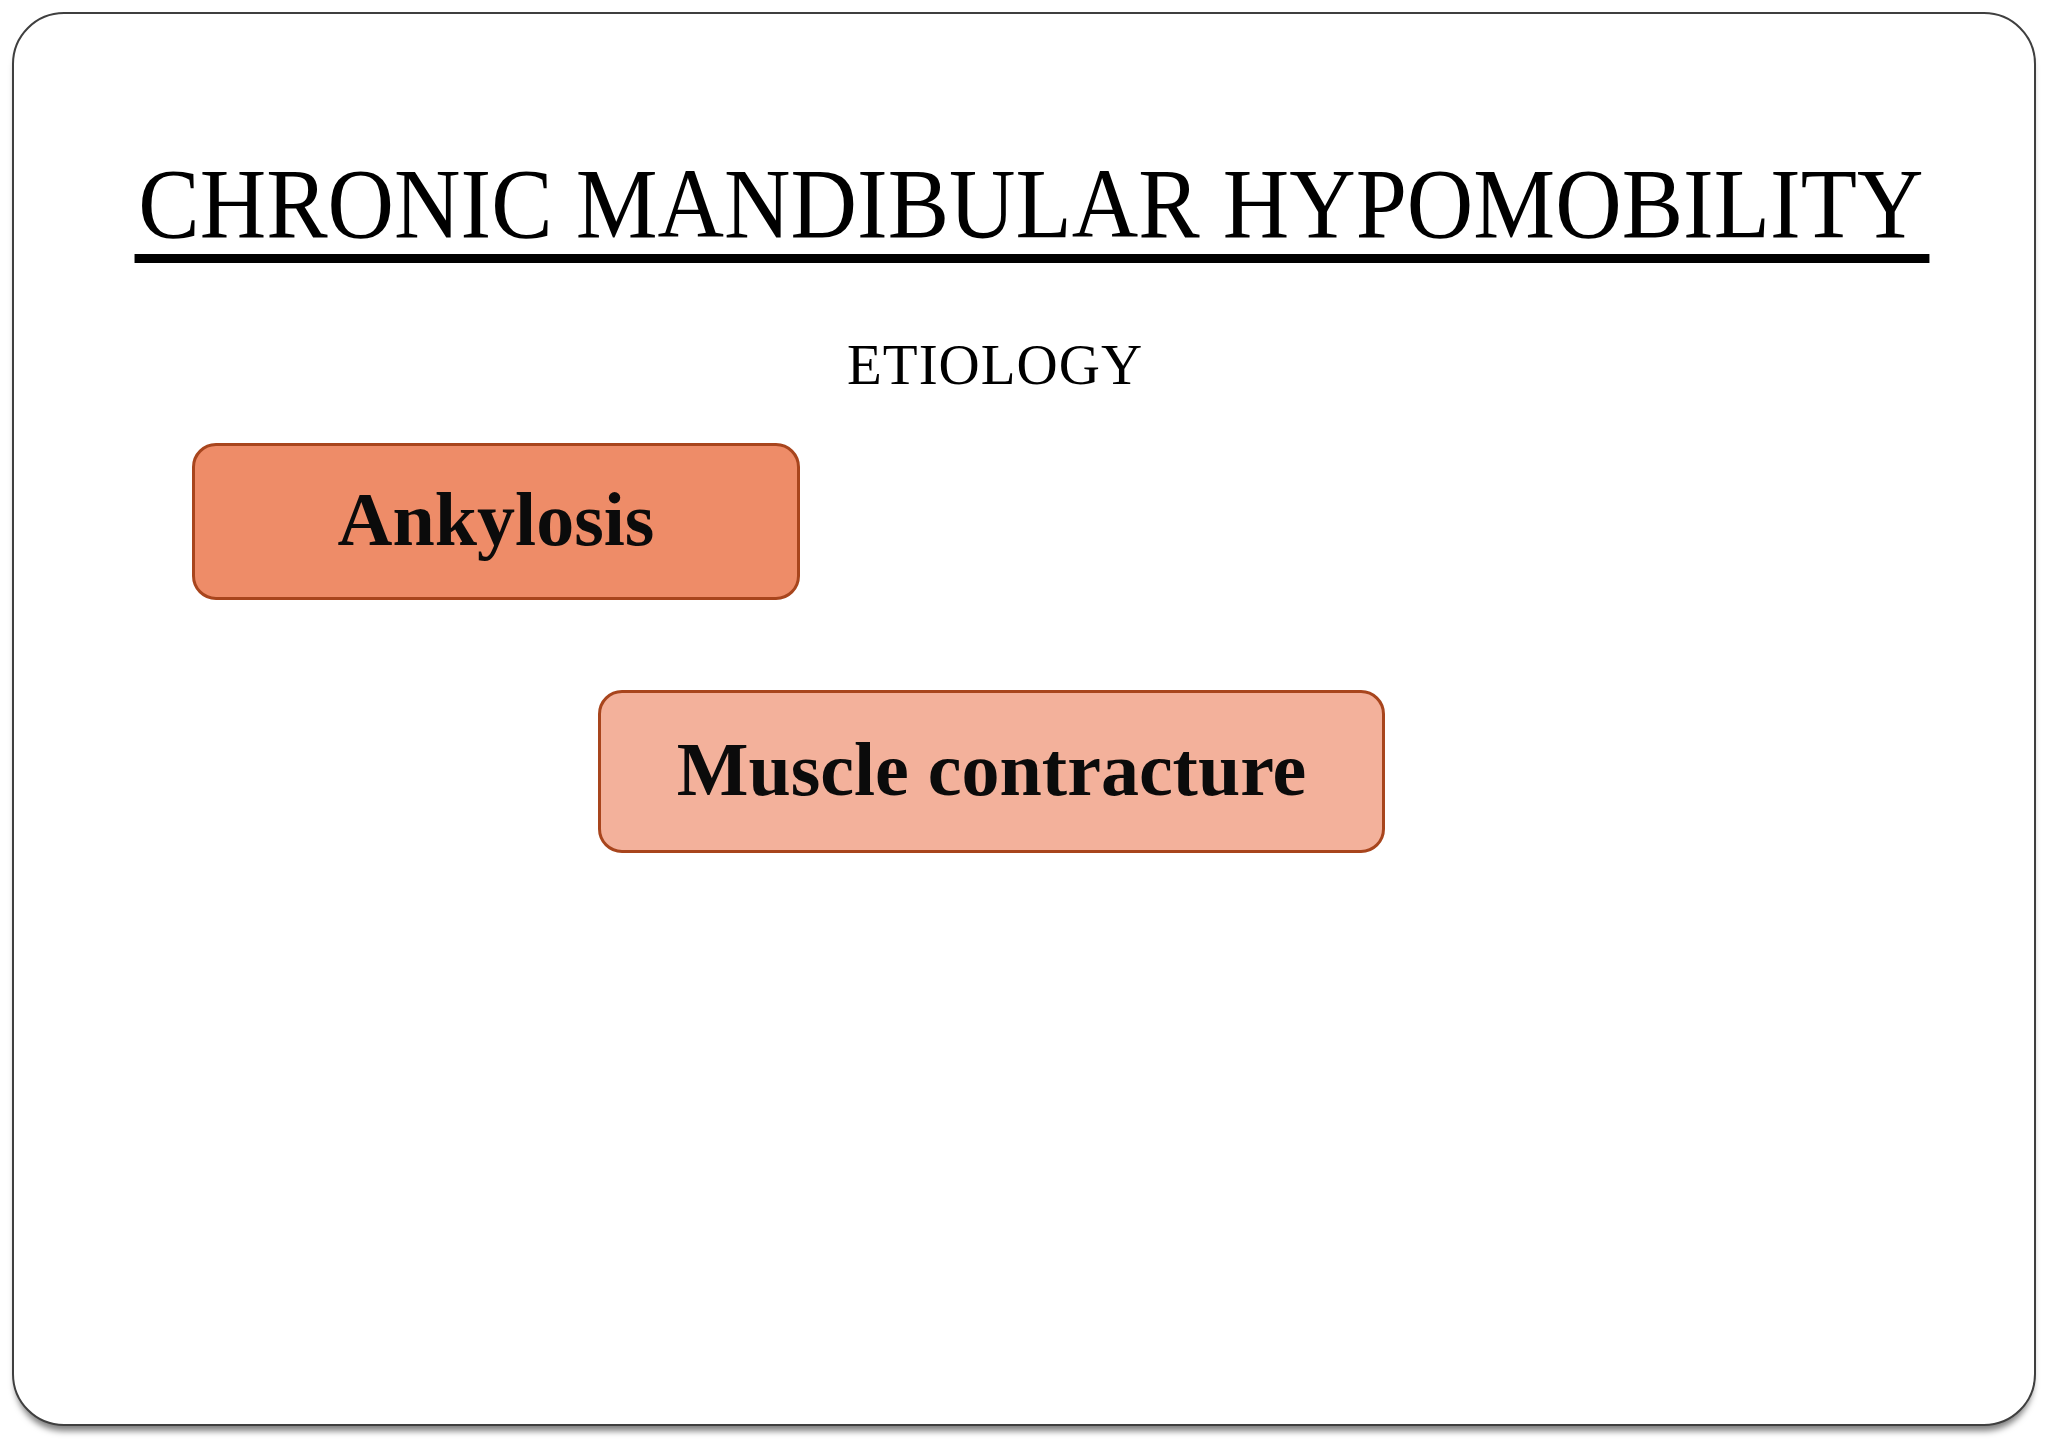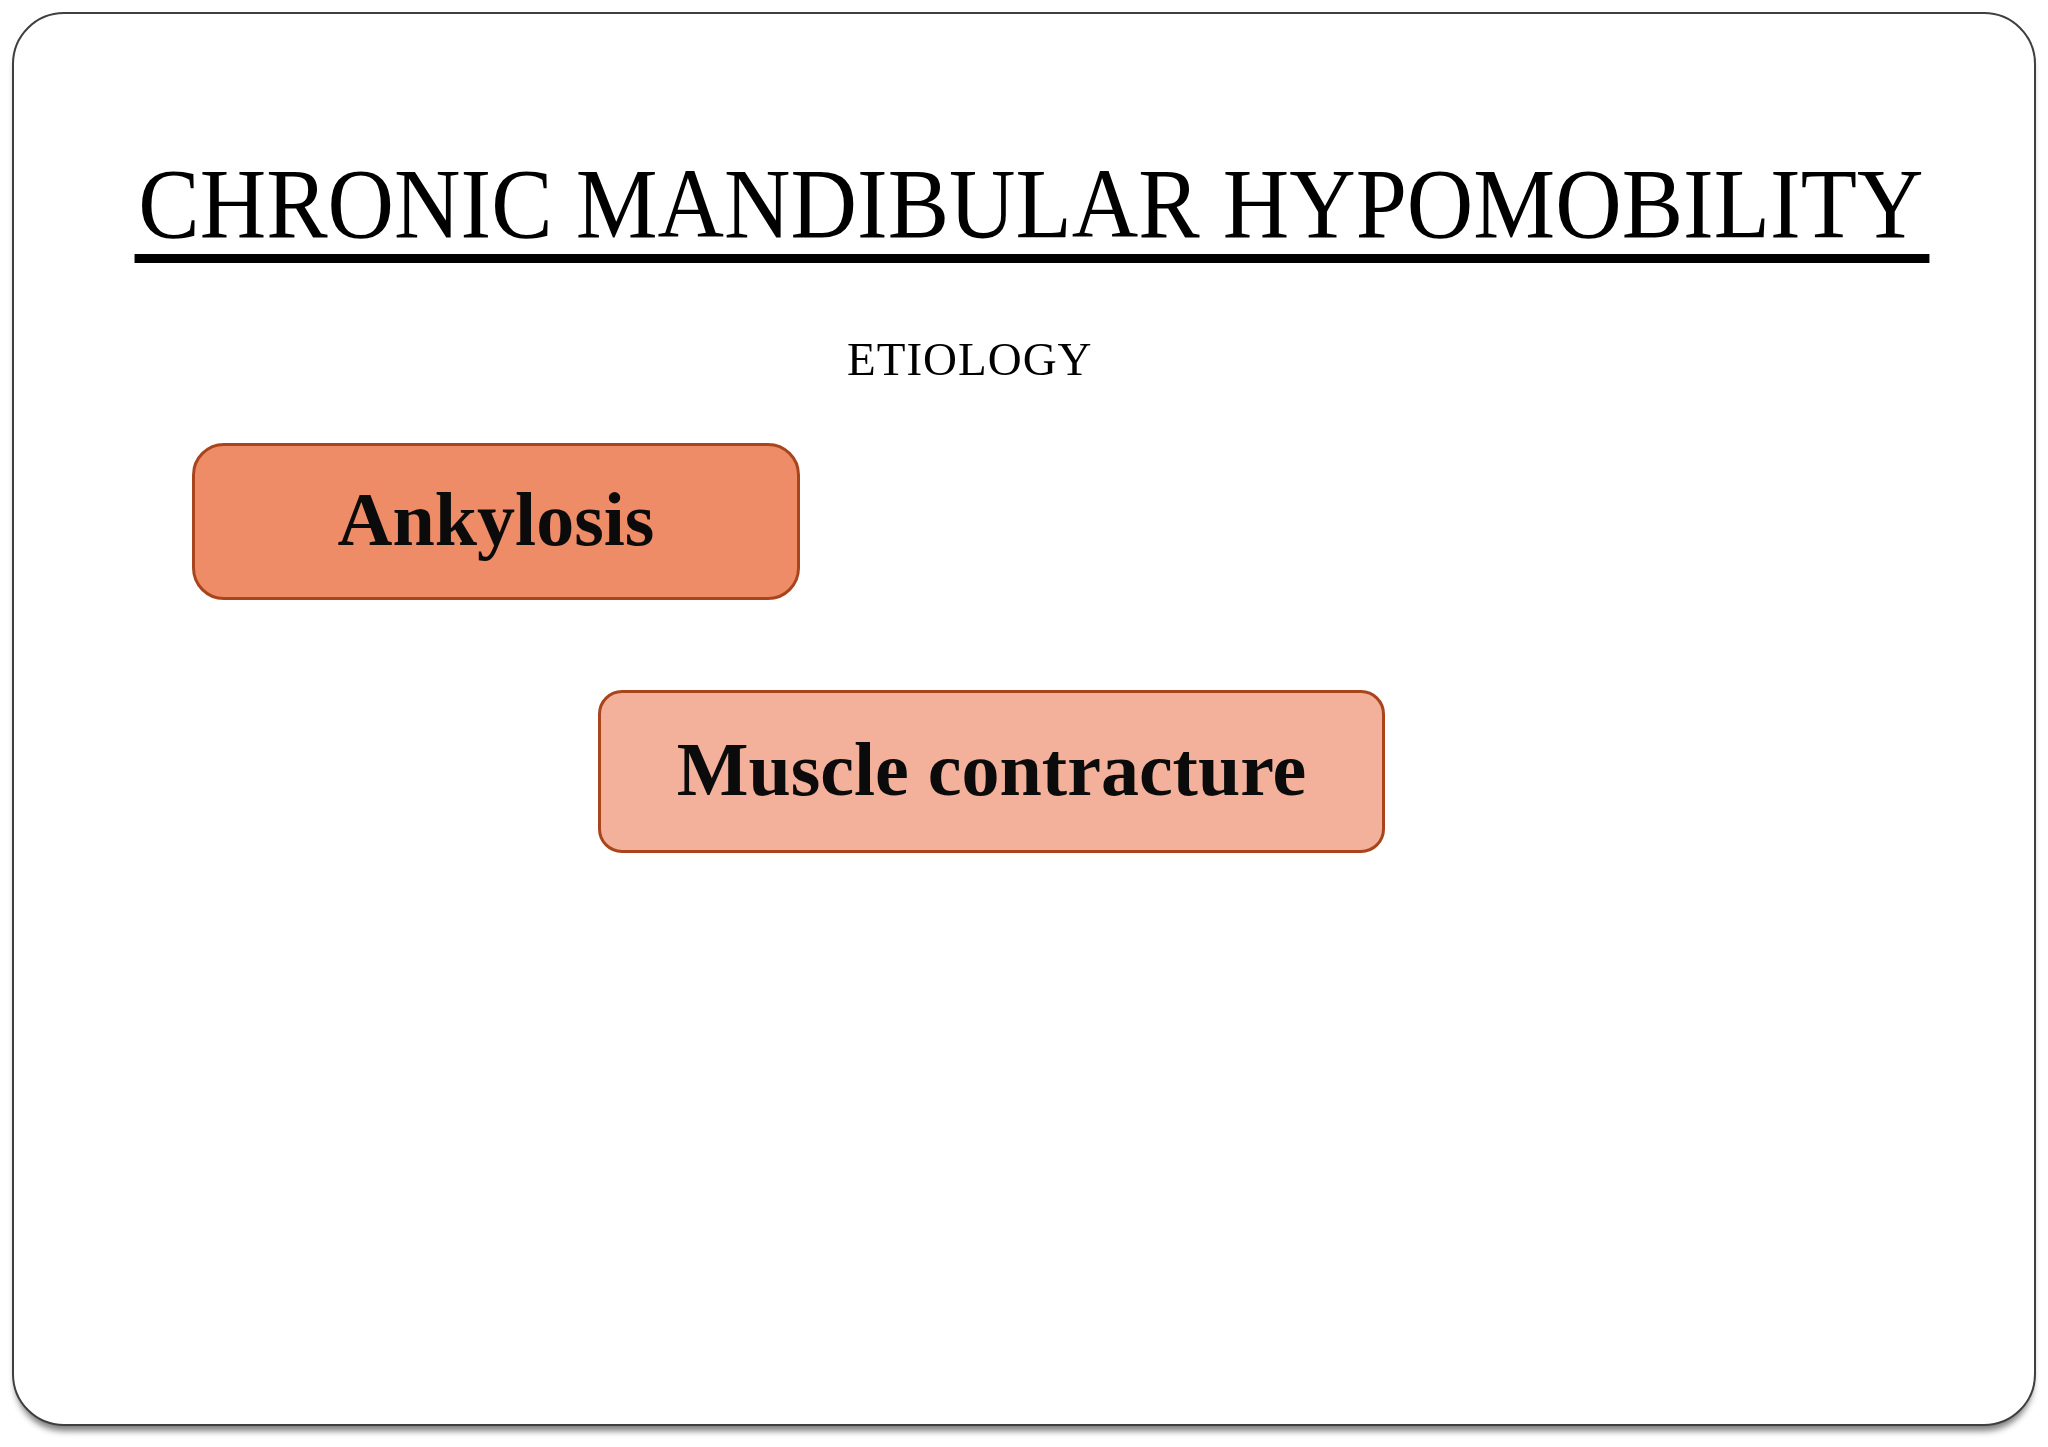--- a/index.html
+++ b/index.html
@@ -44,21 +44,21 @@
     padding: 0 6px 1px 4px;
     border-bottom: 9px solid #000000;
     transform: scaleX(0.93);
     transform-origin: center;
   }
 
   .subtitle {
     position: absolute;
     left: 833px;
     top: 318px;
-    font-size: 47px;
+    font-size: 57px;
     font-weight: 400;
     color: #000000;
     letter-spacing: 1px;
     white-space: nowrap;
   }
 
   .etio-box {
     position: absolute;
     display: flex;
     align-items: center;
@@ -101,21 +101,21 @@
 <body>
 
 <div class="slide">
 
   <div class="title-wrap">
     <h1 class="title">CHRONIC MANDIBULAR HYPOMOBILITY</h1>
   </div>
 
   <div class="subtitle">ETIOLOGY</div>
 
-  <div class="etio-box box-ankylosis" style="background-color: rgb(238, 140, 104); border-color: rgb(168, 69, 29); border-radius: 32px;">
+  <div class="etio-box box-ankylosis" style="background-color: rgb(238, 140, 104); border-color: rgb(168, 69, 29);">
     <span class="box-label">Ankylosis</span>
   </div>
 
   <div class="etio-box box-muscle" style="background-color: rgb(243, 177, 155); border-color: rgb(168, 69, 29);">
     <span class="box-label">Muscle contracture</span>
   </div>
 
 
 </div>
 

